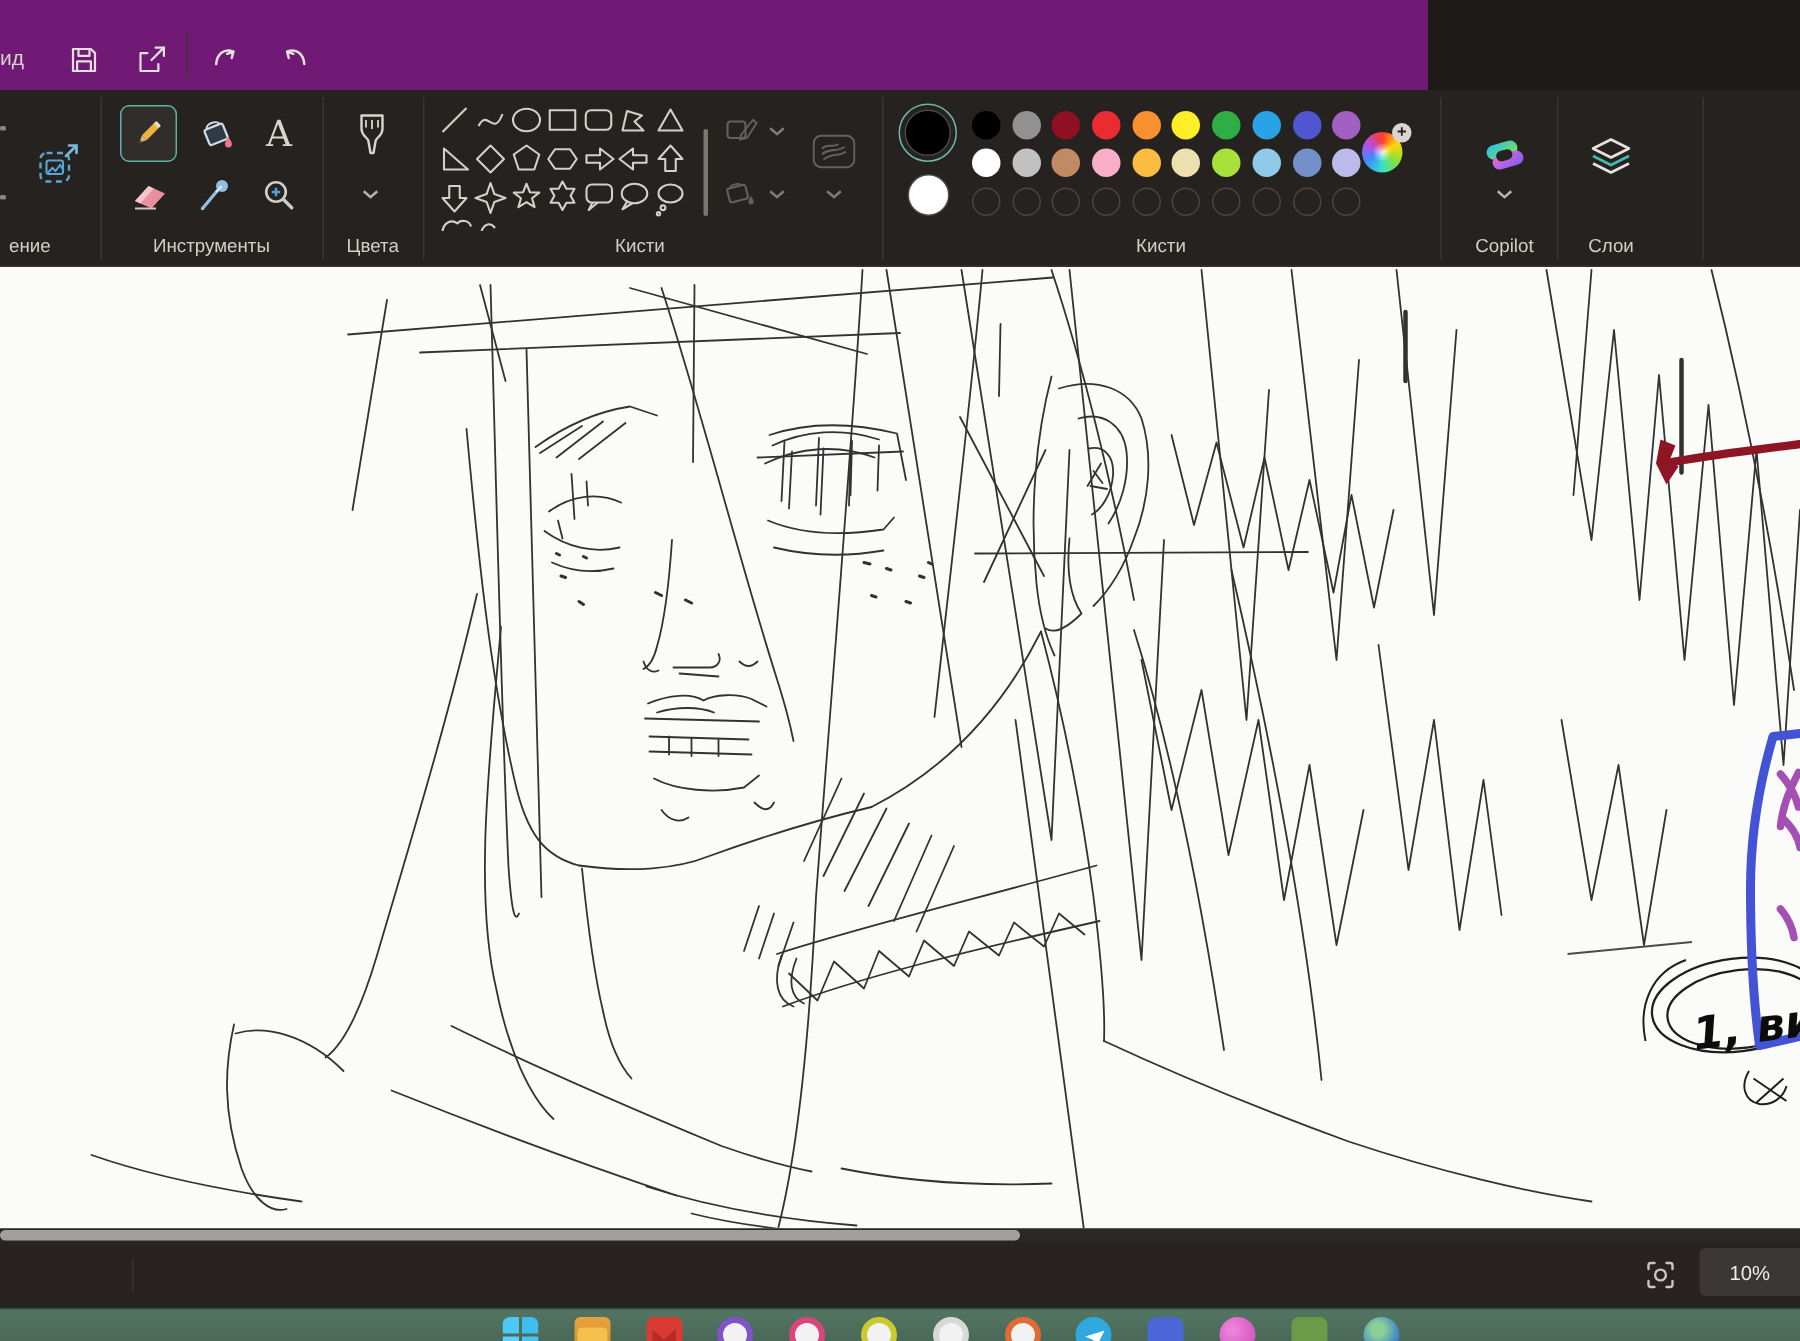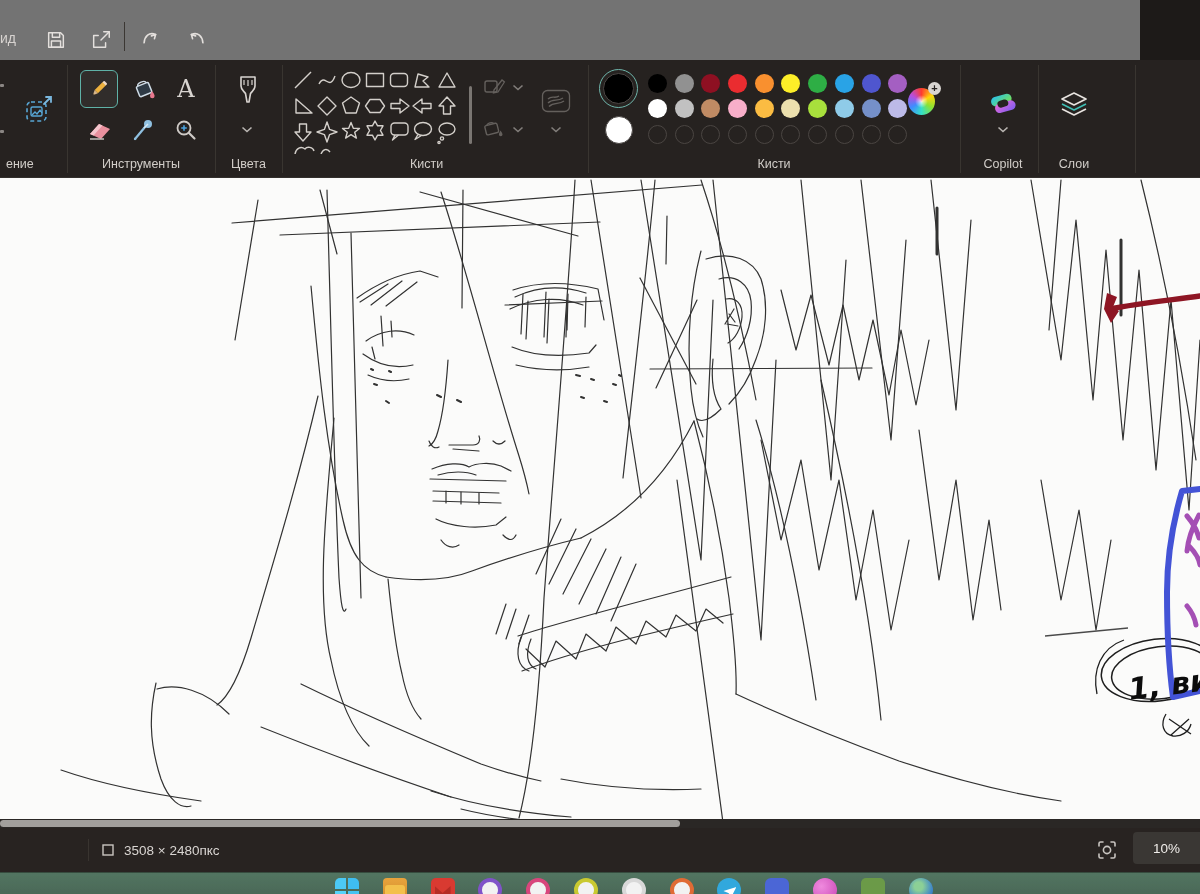--- a/index.html
+++ b/index.html
@@ -1,20 +1,20 @@
 <!DOCTYPE html>
 <html><head>
 <meta charset="utf-8">
 <style>
   *{box-sizing:border-box;margin:0;padding:0}
   body{font-family:"Liberation Sans","DejaVu Sans",sans-serif;background:#111}
   .screen{position:relative;width:1200px;height:894px;overflow:hidden;background:#1d1a18}
 
   
-  .menubar{position:absolute;left:0;top:0;width:1140px;height:60px;background:#737373}
+  .menubar{position:absolute;left:0;top:0;width:952px;height:60px;background:#701a75}
   .menu-partial{position:absolute;left:0;top:30px;font-size:14px;color:#d6d2cf}
   .mbtn{position:absolute;top:26px;width:27px;height:27px;border:none;background:transparent;border-radius:4px;display:flex;align-items:center;justify-content:center;cursor:default}
   .mbtn svg{display:block}
   .msep{position:absolute;top:22px;width:1px;height:29px;background:#3b3733}
 
   
   .ribbon{position:absolute;left:0;top:60px;width:1200px;height:118px;background:#262220;border-bottom:1px solid #33302d}
   .rsep{position:absolute;top:5px;width:1px;height:108px;background:#393530}
   .rlabel{position:absolute;bottom:6px;font-size:12.5px;color:#d2cec9;text-align:center;white-space:nowrap}
   .edge-dash{position:absolute;left:0;width:4px;height:3px;background:#8a8683;border-radius:1px}
@@ -481,26 +481,20 @@
       <text x="1128" y="518" transform="rotate(-7 1160 505)" font-family="DejaVu Sans, Liberation Sans, sans-serif" font-size="30" font-weight="bold" font-style="italic" fill="#0c0c0c">1, ви</text>
     </svg>
   </div>
 
   <div class="hscroll">
     <div class="thumb"></div>
   </div>
 
   <div class="statusbar">
     <div class="ssep"></div>
-    <div class="status-size">
-      <svg width="14" height="14" viewBox="0 0 14 14">
-        <rect x="2" y="2" width="10" height="10" fill="none" stroke="#c9c5c1" stroke-width="1.4"></rect>
-      </svg>
-      <span>3508 × 2480пкс</span>
-    </div>
     <button class="fitbtn">
       <svg width="20" height="20" viewBox="0 0 20 20">
         <g fill="none" stroke="#c9c5c1" stroke-width="1.6" stroke-linecap="round">
           <path d="M2,6 V3.5 A1.5,1.5 0 0 1 3.5,2 H6 M14,2 h2.5 A1.5,1.5 0 0 1 18,3.5 V6 M18,14 v2.5 A1.5,1.5 0 0 1 16.5,18 H14 M6,18 H3.5 A1.5,1.5 0 0 1 2,16.5 V14"></path>
           <circle cx="10" cy="10" r="3.6"></circle>
         </g>
       </svg>
     </button>
     <button class="zoombtn">10%</button>
   </div>

